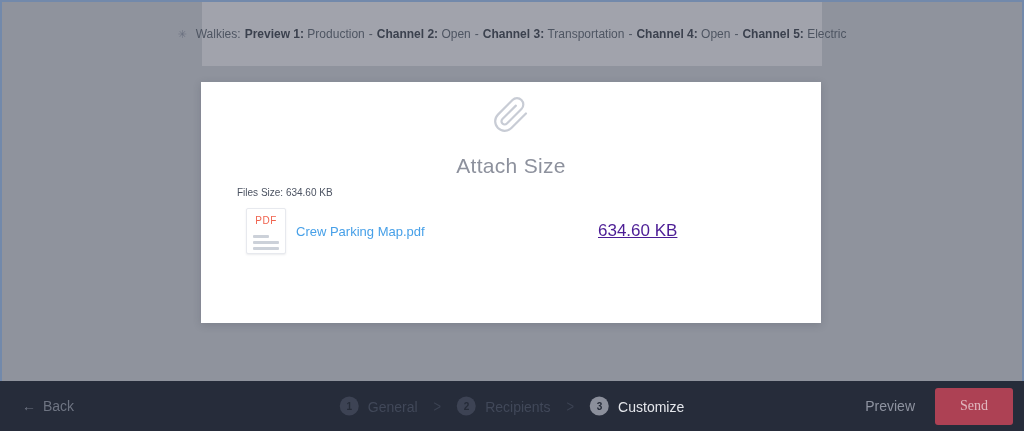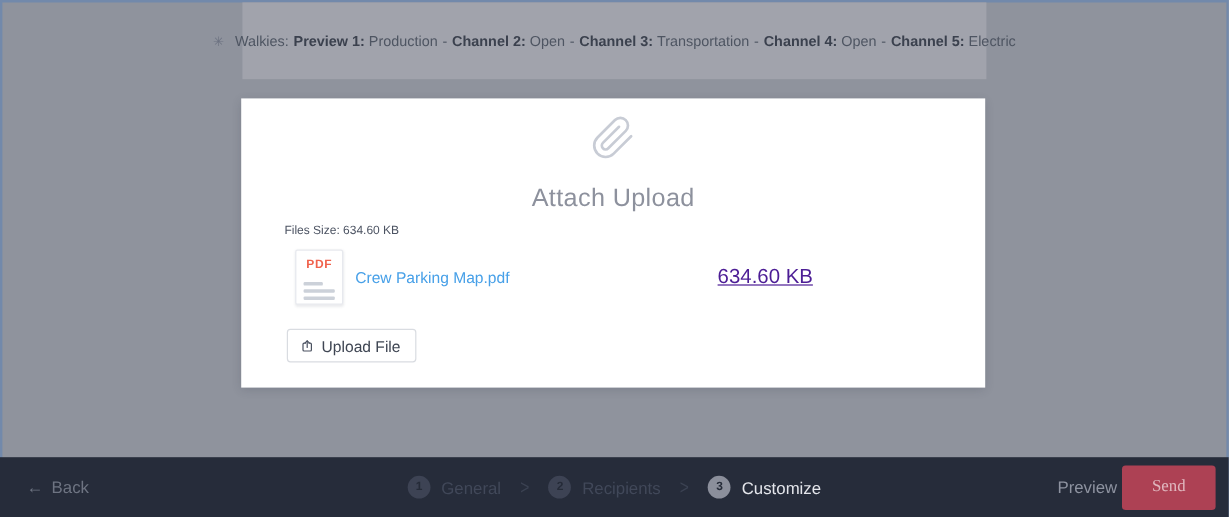--- a/index.html
+++ b/index.html
@@ -63,21 +63,21 @@
     width: 40px; height: 46px;
     background: #fff;
     border: 1px solid #e7e9ee;
     border-radius: 2px;
     box-shadow: 0 1px 2px rgba(60,70,90,0.10);
     display: flex; flex-direction: column; align-items: center;
     padding-top: 7px;
     cursor: pointer;
   }
   .pdf-thumb .pdf-tag {
-    font-size: 10px; font-weight: 700; color: #f0624d;
+    font-size: 10px; font-weight: 400; color: #f0624d;
     letter-spacing: 0.5px; line-height: 1; margin-bottom: 6px;
   }
   .pdf-thumb .l { height: 3px; background: #ccd1d9; border-radius: 1px; margin-top: 3px; }
   .pdf-thumb .l1 { width: 16px; margin-right: 10px; }
   .pdf-thumb .l2 { width: 26px; }
   .pdf-thumb .l3 { width: 26px; }
   .file-name {
     margin-left: 10px;
     font-size: 13px; color: #47a0e8; text-decoration: none;
   }
@@ -130,21 +130,21 @@
     margin: 0 16px;
     font-size: 13px; color: #3b4252;
     transform: scaleY(1.3);
   }
   .bar-right {
     position: absolute; right: 11px; top: 0; bottom: 0;
     display: flex; align-items: center;
   }
   .preview-link {
     font-size: 14px; color: #8e93a0;
-    margin-right: 4px; cursor: pointer;
+    margin-right: 20px; cursor: pointer;
   }
   .send-btn {
     width: 78px; height: 37px;
     background: #ad4154;
     border: none; border-radius: 3px;
     font-family: Liberation Serif, serif;
     font-size: 14px; color: rgba(255,255,255,0.62);
     cursor: pointer;
   }
 </style>
@@ -168,43 +168,35 @@
   </div>
 
   <div class="card">
 
     <div class="clip-wrap">
       <svg width="38" height="38" viewBox="0 0 24 24" fill="none" stroke="#c8ccd5" stroke-width="1.4" stroke-linecap="round" stroke-linejoin="round">
         <path d="M21.44 11.05l-9.19 9.19a6 6 0 0 1-8.49-8.49l9.19-9.19a4 4 0 0 1 5.66 5.66l-9.2 9.19a2 2 0 0 1-2.83-2.83l8.49-8.48"></path>
       </svg>
     </div>
 
-    <div class="card-title">Attach Upload</div>
+    <div class="card-title">Attach Size</div>
 
     <div class="files-size">Files Size: 634.60 KB</div>
 
     <div class="file-row">
       <div class="pdf-thumb">
         <span class="pdf-tag">PDF</span>
         <span class="l l1"></span>
         <span class="l l2"></span>
         <span class="l l3"></span>
       </div>
       <a class="file-name" href="#">Crew Parking Map.pdf</a>
       <span class="file-size">634.60 KB</span>
     </div>
 
-    <button class="upload-btn">
-      <svg width="12" height="13" viewBox="0 0 24 24" fill="none" stroke="currentColor" stroke-width="2" stroke-linecap="round" stroke-linejoin="round">
-        <path d="M9 7H6.8A1.8 1.8 0 0 0 5 8.8v9.4A1.8 1.8 0 0 0 6.8 20h10.4a1.8 1.8 0 0 0 1.8-1.8V8.8A1.8 1.8 0 0 0 17.2 7H15"></path>
-        <path d="M12 3v11"></path>
-        <path d="M8.5 6.5 12 3l3.5 3.5"></path>
-      </svg>
-      <span>Upload File</span>
-    </button>
 
   </div>
 
   <div class="bottom-bar">
 
     <div class="back-link">
       <span class="arrow">←</span><span>Back</span>
     </div>
 
     <div class="steps">

